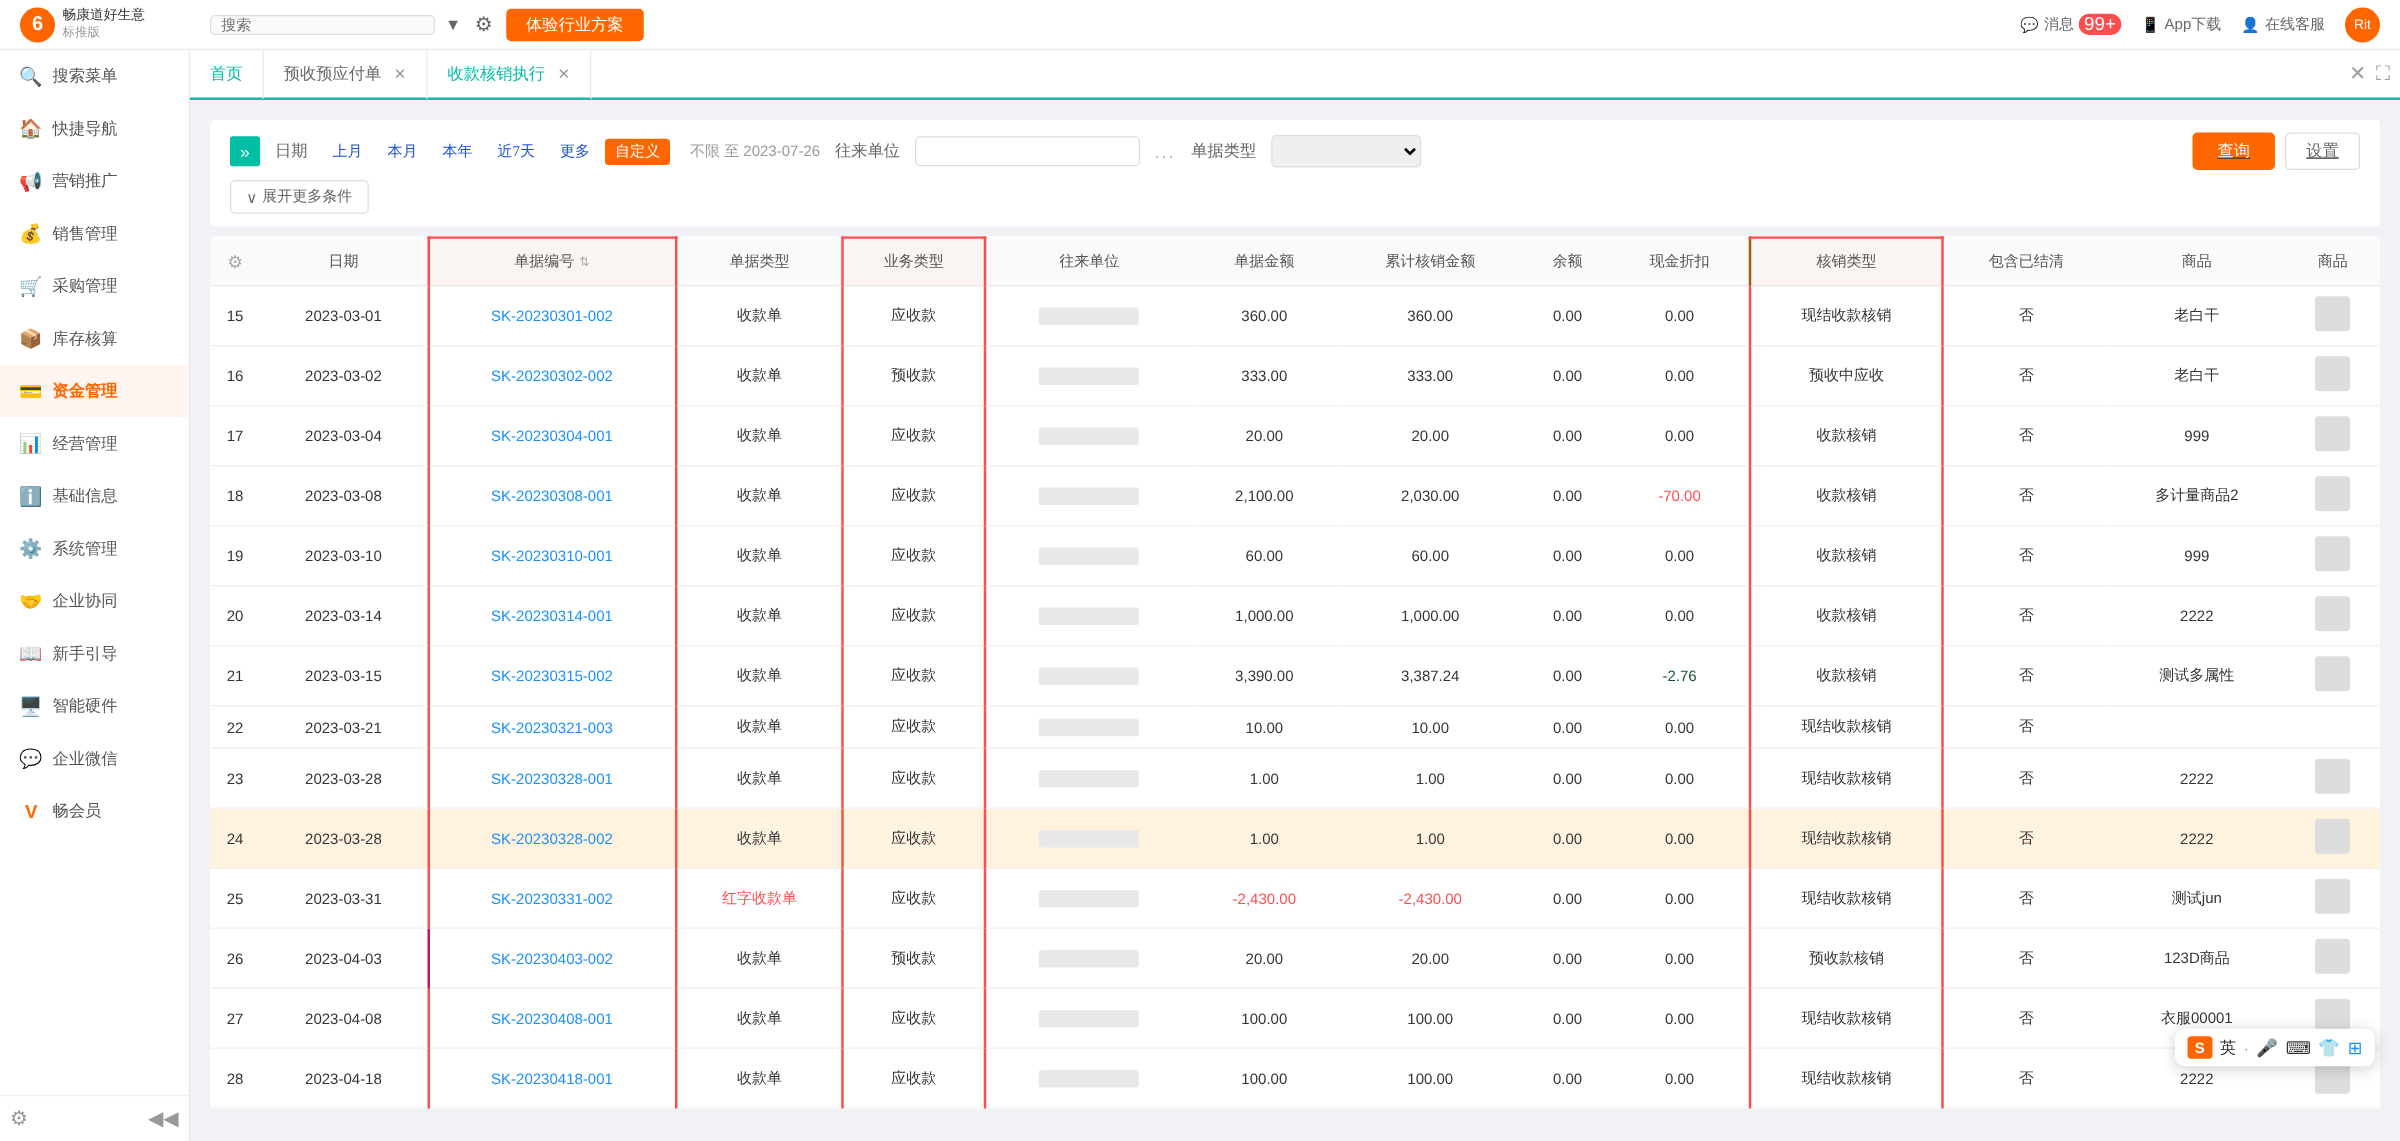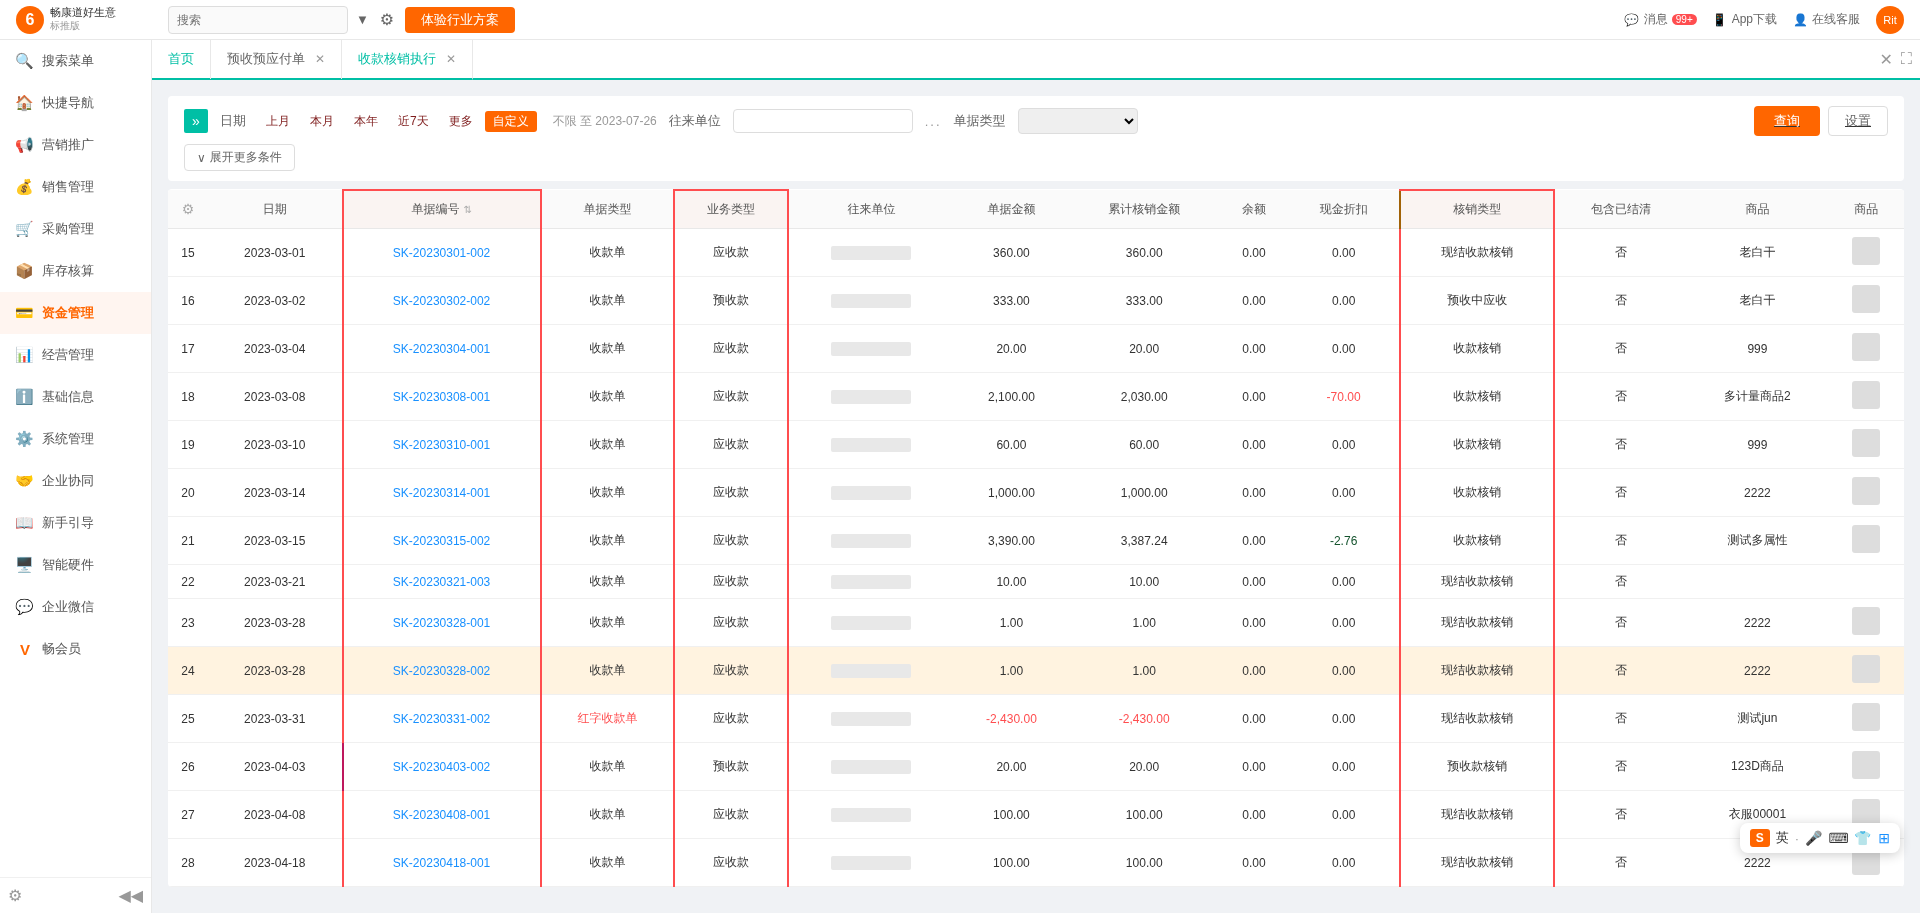--- a/index.html
+++ b/index.html
@@ -13,27 +13,27 @@
     .content-area { flex: 1; display: flex; flex-direction: column; overflow: hidden; }
     .tab-bar { height: 40px; background: #fff; display: flex; align-items: center; border-bottom: 2px solid #00bfa5; flex-shrink: 0; }
     .page-content { flex: 1; overflow: auto; padding: 0; background: #f0f2f5; }
 
     
     .top-bar-brand { display: flex; align-items: center; width: 152px; flex-shrink: 0; }
     .brand-logo { width: 28px; height: 28px; background: #ff6600; border-radius: 50%; display: flex; align-items: center; justify-content: center; color: white; font-size: 16px; font-weight: bold; margin-right: 6px; }
     .brand-text { font-size: 11px; color: #333; line-height: 1.2; }
     .brand-edition { font-size: 10px; color: #999; }
     .top-bar-center { flex: 1; display: flex; align-items: center; gap: 8px; }
-    .top-search { width: 180px; height: 28px; border: 1px solid #ddd; border-radius: 4px; padding: 0 8px; font-size: 12px; color: #be185d; background: #fafafa; }
+    .top-search { width: 180px; height: 16px; border: 1px solid #ddd; border-radius: 4px; padding: 0 8px; font-size: 12px; color: #be185d; background: #fafafa; }
     .top-dropdown-btn { display: flex; align-items: center; gap: 4px; cursor: pointer; color: #666; font-size: 13px; }
     .gear-icon { width: 20px; height: 20px; display: flex; align-items: center; justify-content: center; cursor: pointer; color: #666; font-size: 16px; }
     .industry-btn { background: #ff6600; color: white; border: none; padding: 4px 16px; border-radius: 4px; cursor: pointer; font-size: 13px; }
     .top-bar-right { display: flex; align-items: center; gap: 16px; margin-left: auto; }
     .top-icon-item { display: flex; align-items: center; gap: 4px; cursor: pointer; color: #666; font-size: 12px; }
-    .badge { background: #ff4d4f; color: white; border-radius: 10px; padding: 0 4px; font-size: 10px; min-width: 16px; text-align: center; }
+    .badge { background: #ff4d4f; color: white; border-radius: 10px; padding: 0 4px; font-size: 15px; min-width: 16px; text-align: center; }
     .user-avatar { width: 28px; height: 28px; background: #ff6600; border-radius: 50%; display: flex; align-items: center; justify-content: center; color: white; font-size: 11px; }
     .sidebar-item { display: flex; align-items: center; gap: 8px; padding: 12px 16px; cursor: pointer; color: #555; transition: background 0.2s; }
     .sidebar-item.active { background: #fff5f0; color: #ff6600; font-weight: bold; }
     .sidebar-item-icon { width: 18px; height: 18px; display: flex; align-items: center; justify-content: center; font-size: 15px; flex-shrink: 0; }
     .sidebar-item-label { font-size: 13px; font-family: Liberation Mono, monospace; }
     .sidebar-bottom { margin-top: auto; padding: 8px; display: flex; justify-content: space-between; align-items: center; border-top: 1px solid #f0f0f0; }
 
     
     .tab-item { height: 40px; padding: 12px 16px; display: flex; align-items: center; gap: 6px; cursor: pointer; font-size: 13px; color: #666; border-right: 1px solid #e8e8e8; text-align: center; }
     .tab-item.active { background: #fff; color: #00bfa5; border-bottom: 2px solid #00bfa5; margin-bottom: -2px; }
@@ -49,21 +49,21 @@
     .page-title { font-size: 18px; font-weight: bold; color: #333; }
     .page-header-actions { display: flex; gap: 8px; }
     .header-btn { display: flex; align-items: center; gap: 4px; padding: 4px 12px; border: 1px solid #ddd; border-radius: 4px; cursor: pointer; background: #fff; font-size: 12px; color: #666; }
 
     
     .filter-section { background: #fff; border-radius: 4px; padding: 10px 16px; margin-bottom: 8px; }
     .filter-row { display: flex; align-items: center; gap: 12px; flex-wrap: wrap; }
     .filter-expand-btn { width: 24px; height: 24px; background: #00bfa5; color: white; border: none; cursor: pointer; border-radius: 2px; display: flex; align-items: center; justify-content: center; font-size: 14px; }
     .filter-label { color: #666; font-size: 13px; white-space: nowrap; }
     .filter-date-btns { display: flex; gap: 4px; align-items: center; }
-    .date-btn { padding: 2px 8px; border: none; background: none; cursor: pointer; color: #7f1d1d; font-size: 12px; }
+    .date-btn { padding: 2px 8px; border: none; background: none; cursor: pointer; color: #1d4ed8; font-size: 12px; font-family: Liberation Serif, serif; }
     .date-custom { background: #ff6600; color: white; padding: 2px 8px; border-radius: 3px; font-size: 12px; cursor: pointer; border: none; }
     .date-range { color: #999; font-size: 12px; margin-left: 4px; }
     .filter-input { border: 1px solid #ddd; border-radius: 4px; padding: 4px 8px; font-size: 12px; width: 180px; }
     .filter-select { border: 1px solid #ddd; border-radius: 4px; padding: 4px 8px; font-size: 12px; min-width: 120px; }
     .filter-dots { color: #999; letter-spacing: 2px; cursor: pointer; }
     .query-btn { background: #ff6600; color: white; border: none; padding: 6px 20px; border-radius: 4px; cursor: pointer; font-size: 13px; }
     .settings-btn { background: #fff; color: #666; border: 1px solid #ddd; padding: 5px 16px; border-radius: 4px; cursor: pointer; font-size: 13px; }
     .expand-more { background: #fff; border: 1px solid #ddd; padding: 4px 12px; border-radius: 4px; cursor: pointer; color: #666; font-size: 12px; display: flex; align-items: center; gap: 4px; }
 
     

